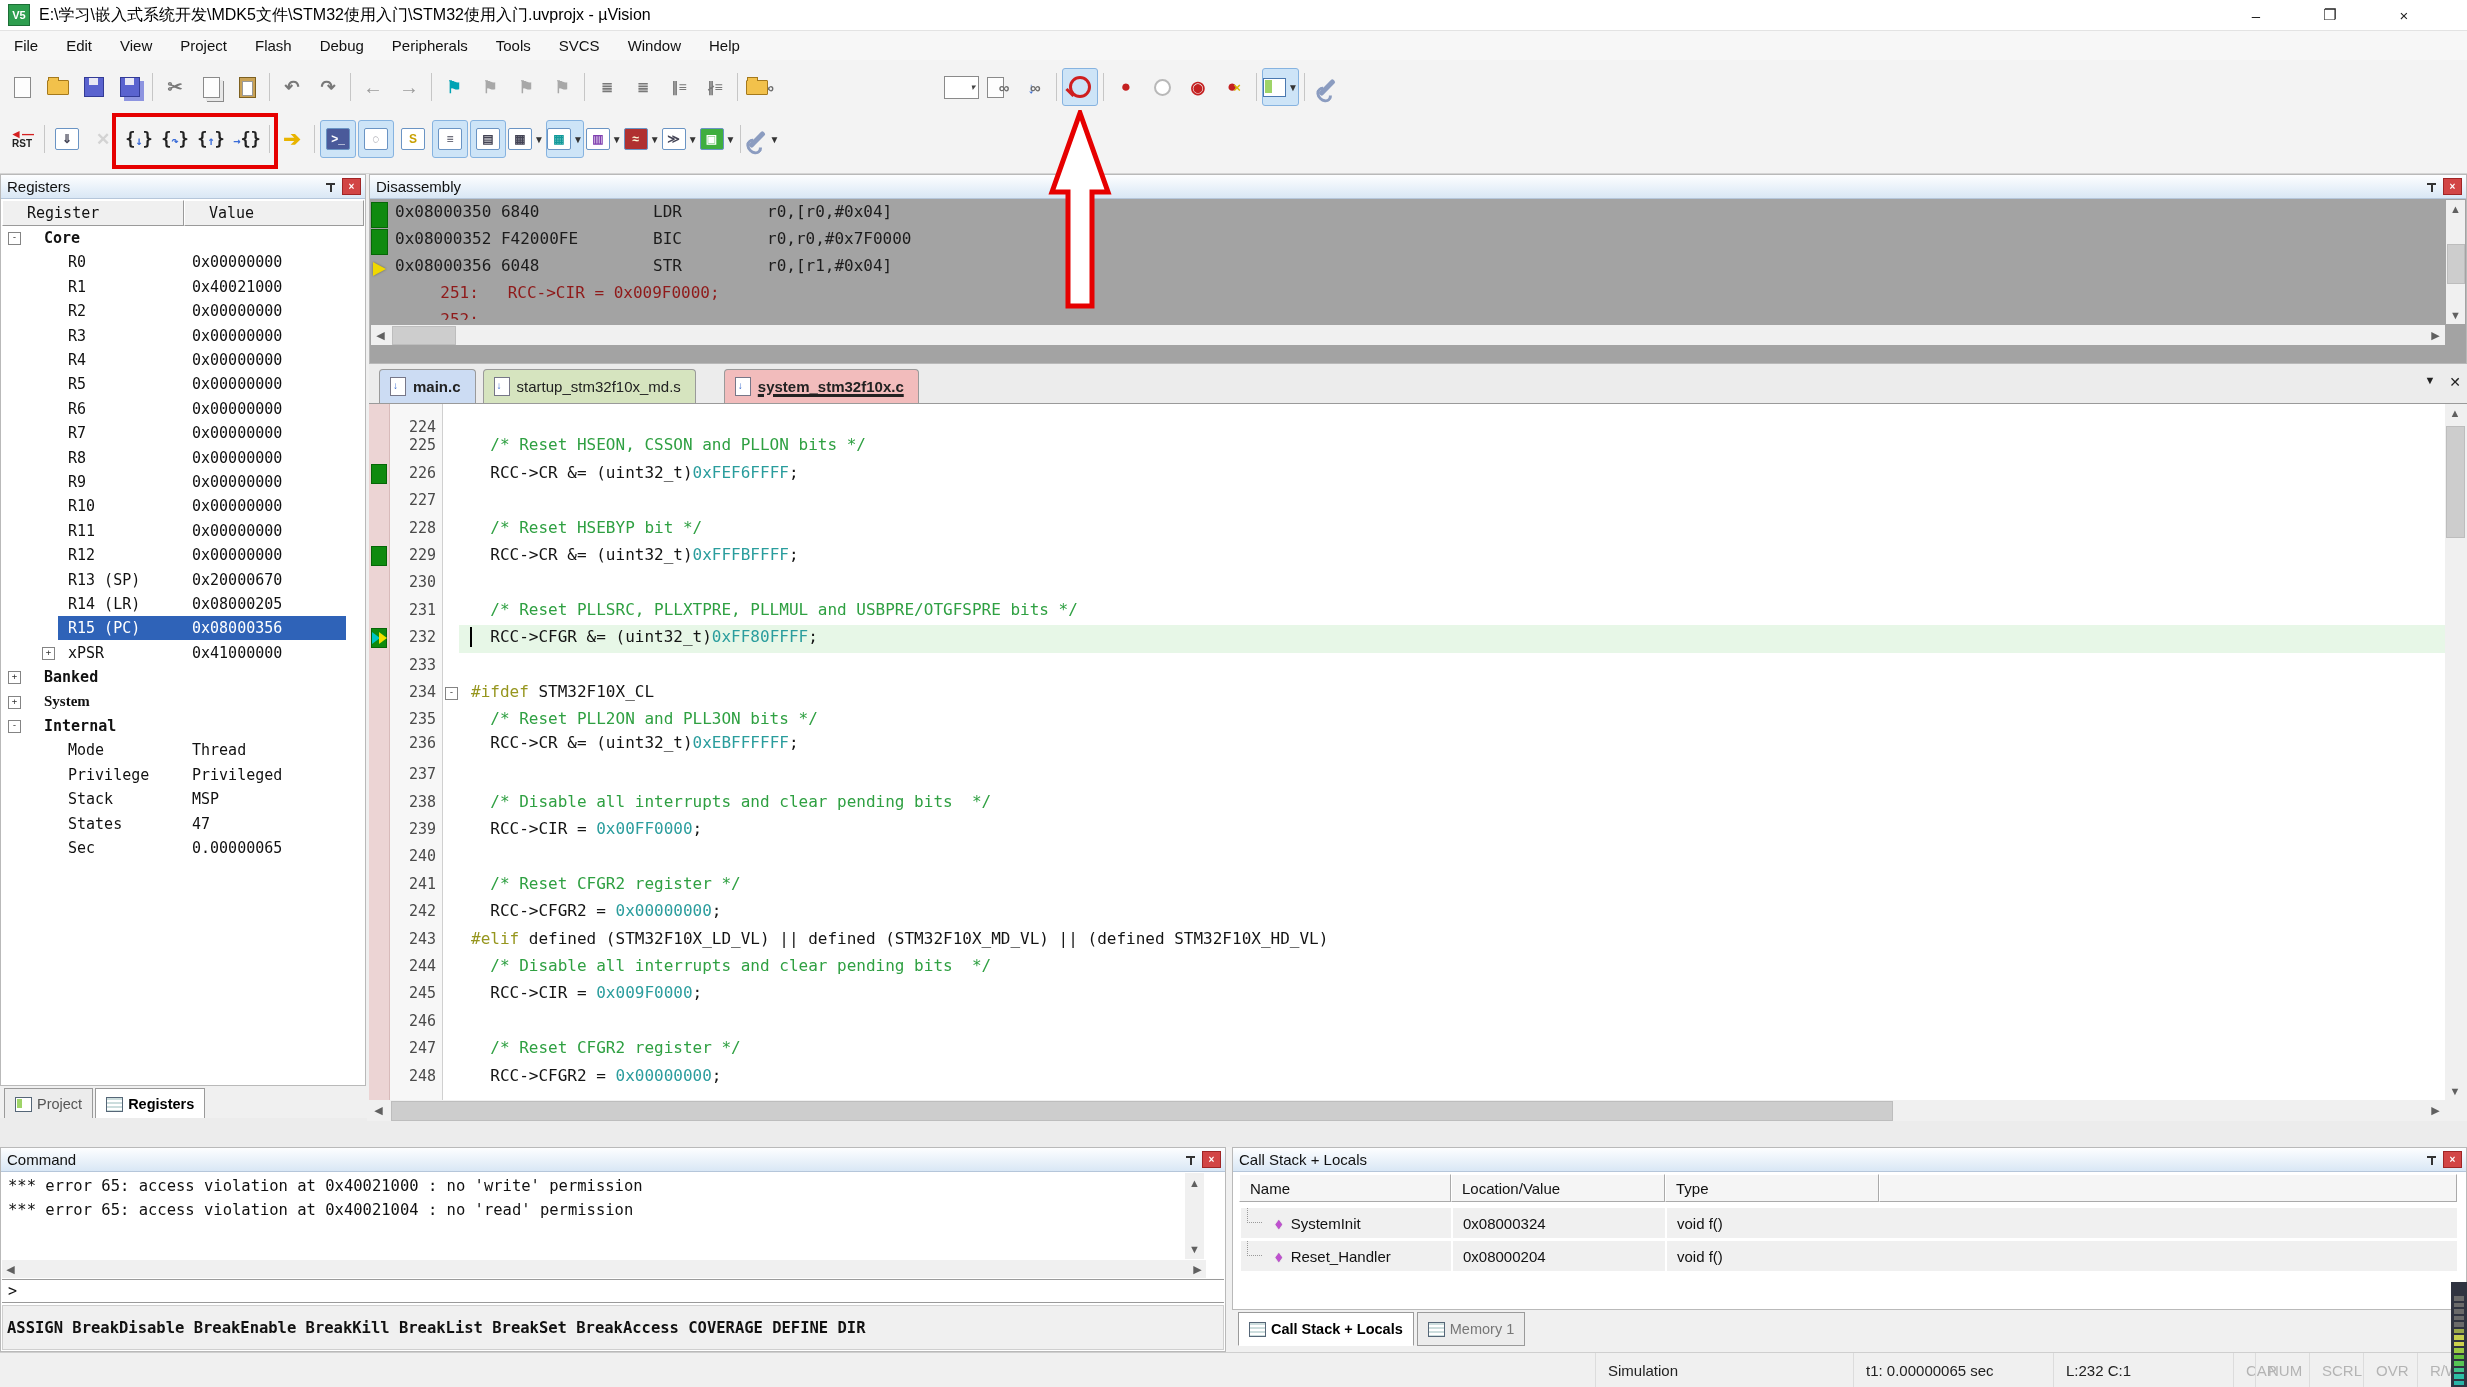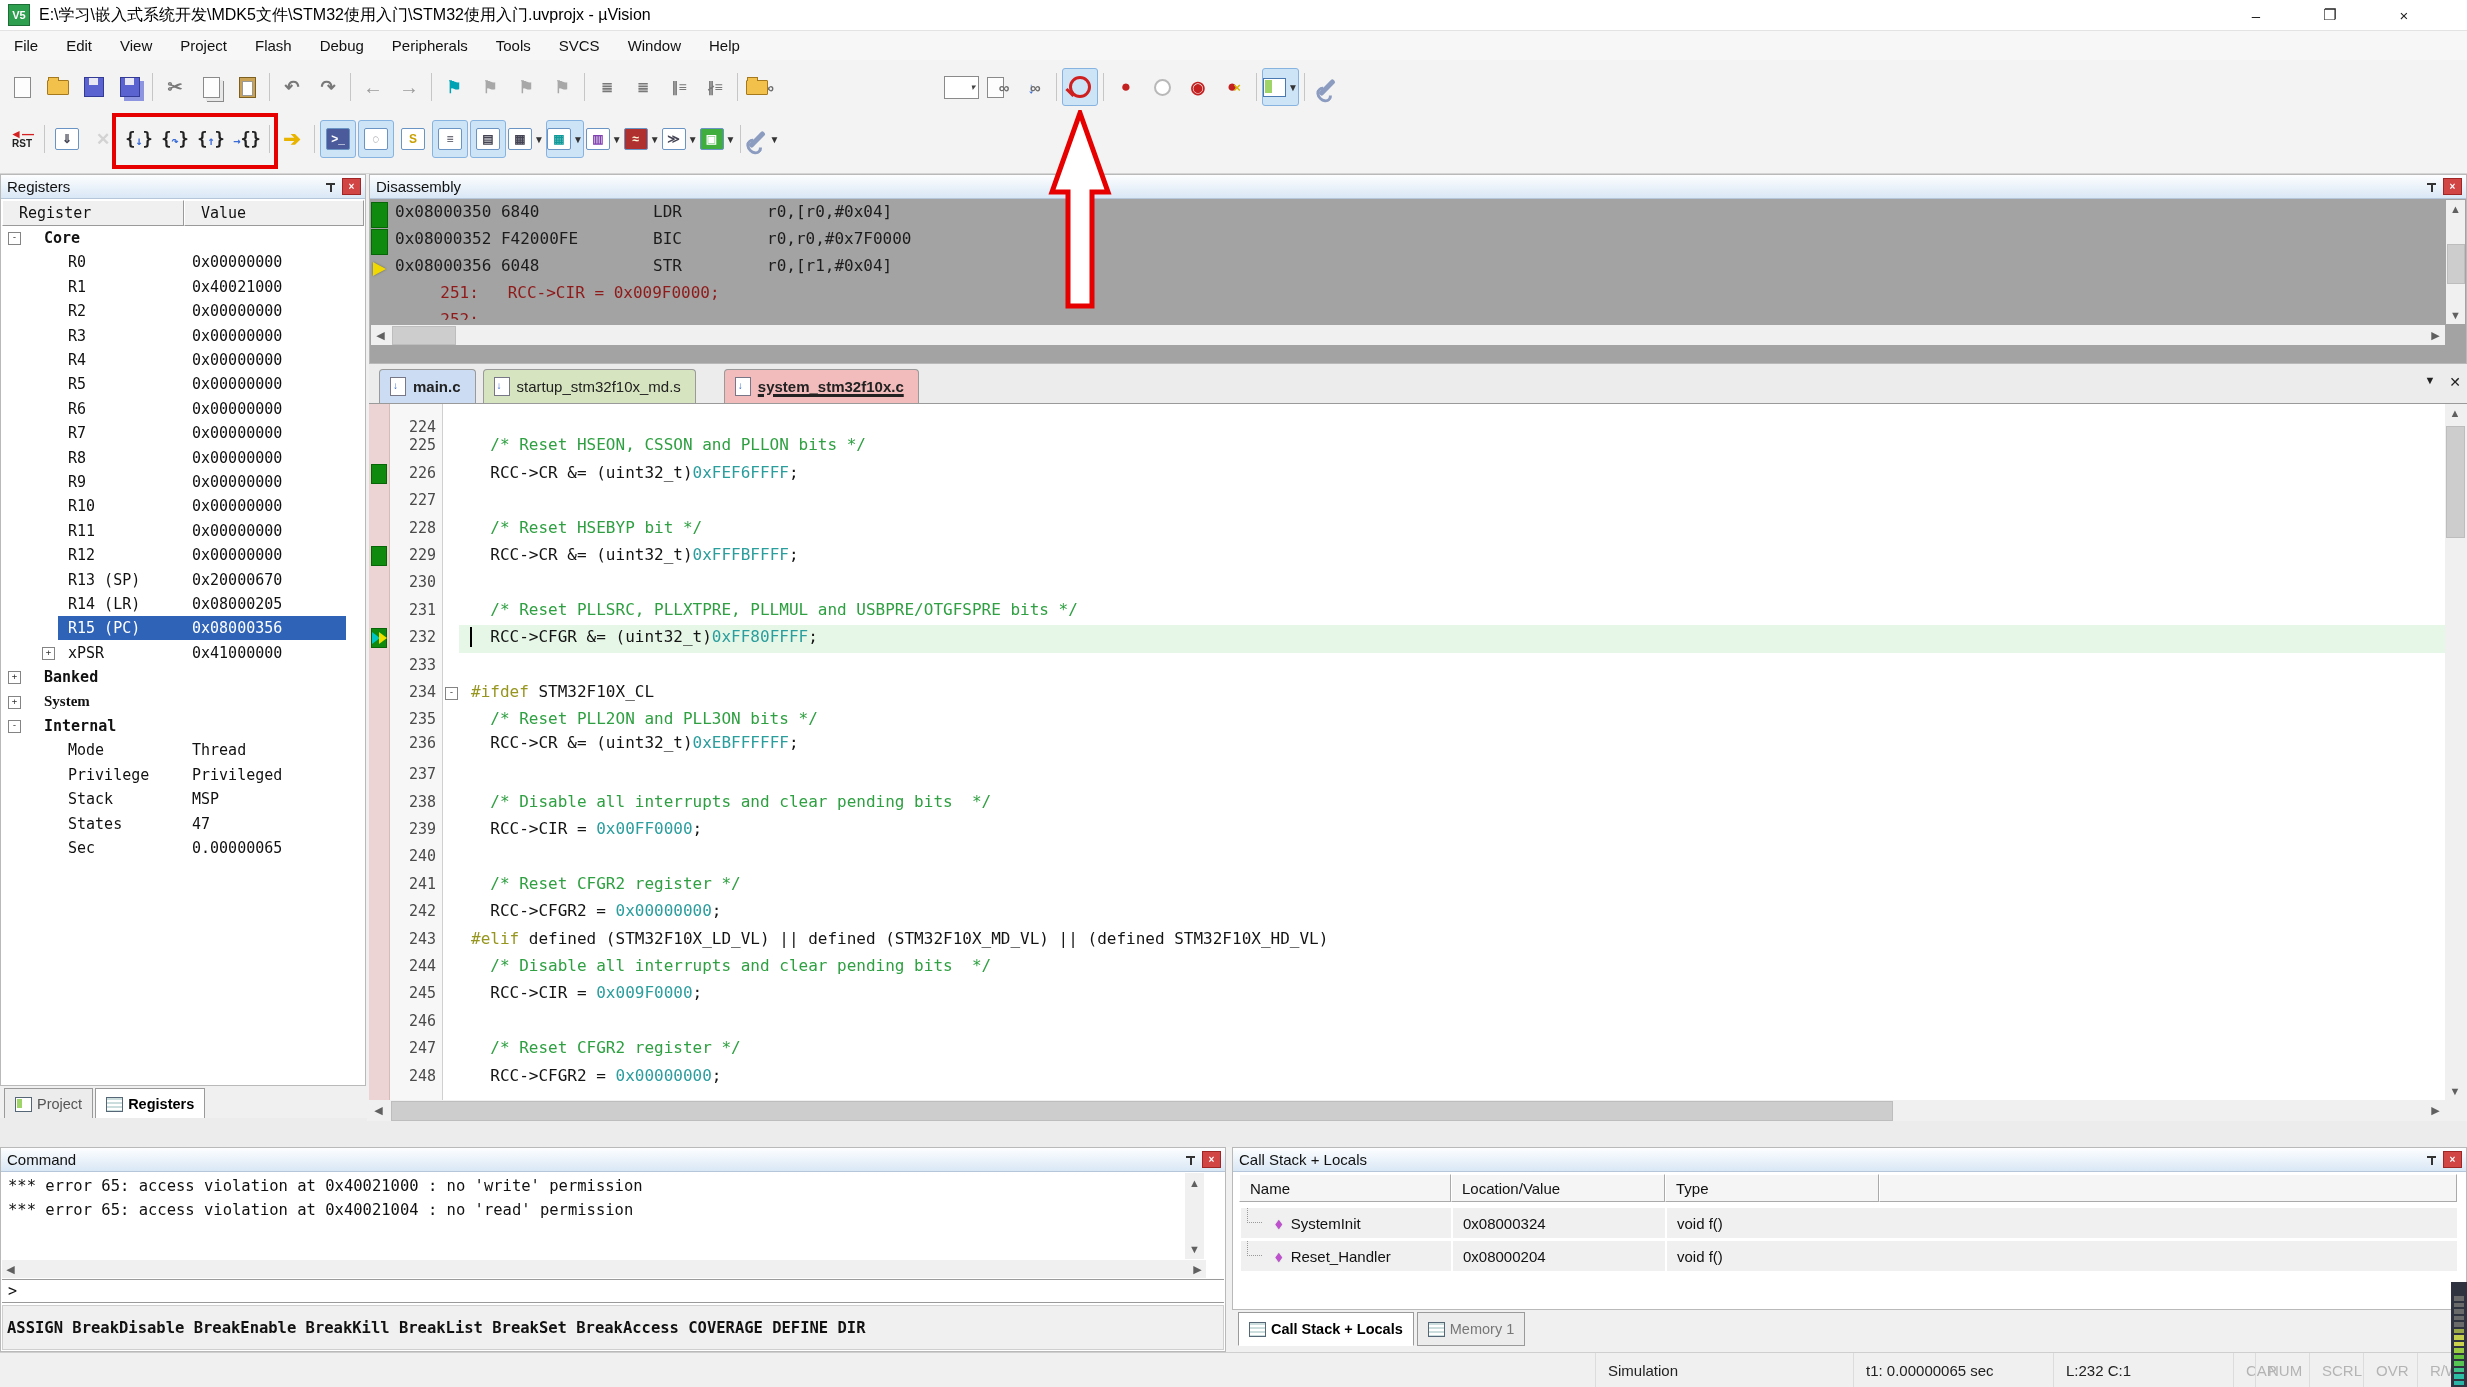--- a/index.html
+++ b/index.html
@@ -60,21 +60,21 @@
   .pin:before{content:"";position:absolute;left:1px;top:2px;width:9px;height:2px;background:#333;}
   .pin:after{content:"";position:absolute;left:4.5px;top:2px;width:2px;height:9px;background:#333;}
   .xbtn{width:17px;height:15px;background:#d24545;border:1px solid #a02525;color:#fff;font:bold 10px "Liberation Sans",sans-serif;display:flex;align-items:center;justify-content:center;margin-left:5px;}
   .hdrRight{margin-left:auto;display:flex;align-items:center;margin-right:4px;}
   
   .sb{background:#f0f0f0;position:absolute;} .sbthumb{background:#cdcdcd;position:absolute;border:1px solid #bdbdbd;}
   .sbarrow{position:absolute;color:#606060;font-size:11px;display:flex;align-items:center;justify-content:center;}
   
   #regpanel{position:absolute;left:0;top:174px;width:366px;height:912px;background:#fff;border:1px solid #b9b9b9;box-sizing:border-box;}
   #regcols{position:absolute;left:1px;top:25px;right:1px;height:26px;display:flex;}
-  .rcol{background:#f0f0f0;border:1px solid;border-color:#fff #9a9a9a #9a9a9a #fff;font-family:"DejaVu Sans Mono",monospace;font-size:15px;display:flex;align-items:center;padding-left:16px;box-sizing:border-box;}
+  .rcol{background:#f0f0f0;border:1px solid;border-color:#fff #9a9a9a #9a9a9a #fff;font-family:"DejaVu Sans Mono",monospace;font-size:15px;display:flex;align-items:center;padding-left:24px;box-sizing:border-box;}
   #regrows{position:absolute;left:1px;top:51px;right:1px;bottom:1px;overflow:hidden;font-family:"DejaVu Sans Mono",monospace;font-size:15px;}
   .rrow{position:absolute;left:0;width:100%;height:24px;display:flex;align-items:center;}
   .rexp{position:absolute;width:11px;height:11px;border:1px solid #848484;background:#fff;font:9px "DejaVu Sans Mono",monospace;line-height:9px;text-align:center;color:#333;}
   .rname{position:absolute;white-space:pre;z-index:1;} .rval{position:absolute;left:190px;white-space:pre;z-index:1;}
   .rhl{position:absolute;left:56px;right:18px;top:0;bottom:0;background:#2f63b8;}
   .rrow.sel .rname,.rrow.sel .rval{color:#fff;}
   .rbold{font-weight:bold;}
   
   .btab{height:30px;display:flex;align-items:center;padding:0 10px;font-size:14.5px;border:1px solid #9a9a9a;background:#ececec;color:#555;margin-right:2px;}
   .btab.on{background:#fff;border-bottom-color:#fff;color:#000;font-weight:bold;}

